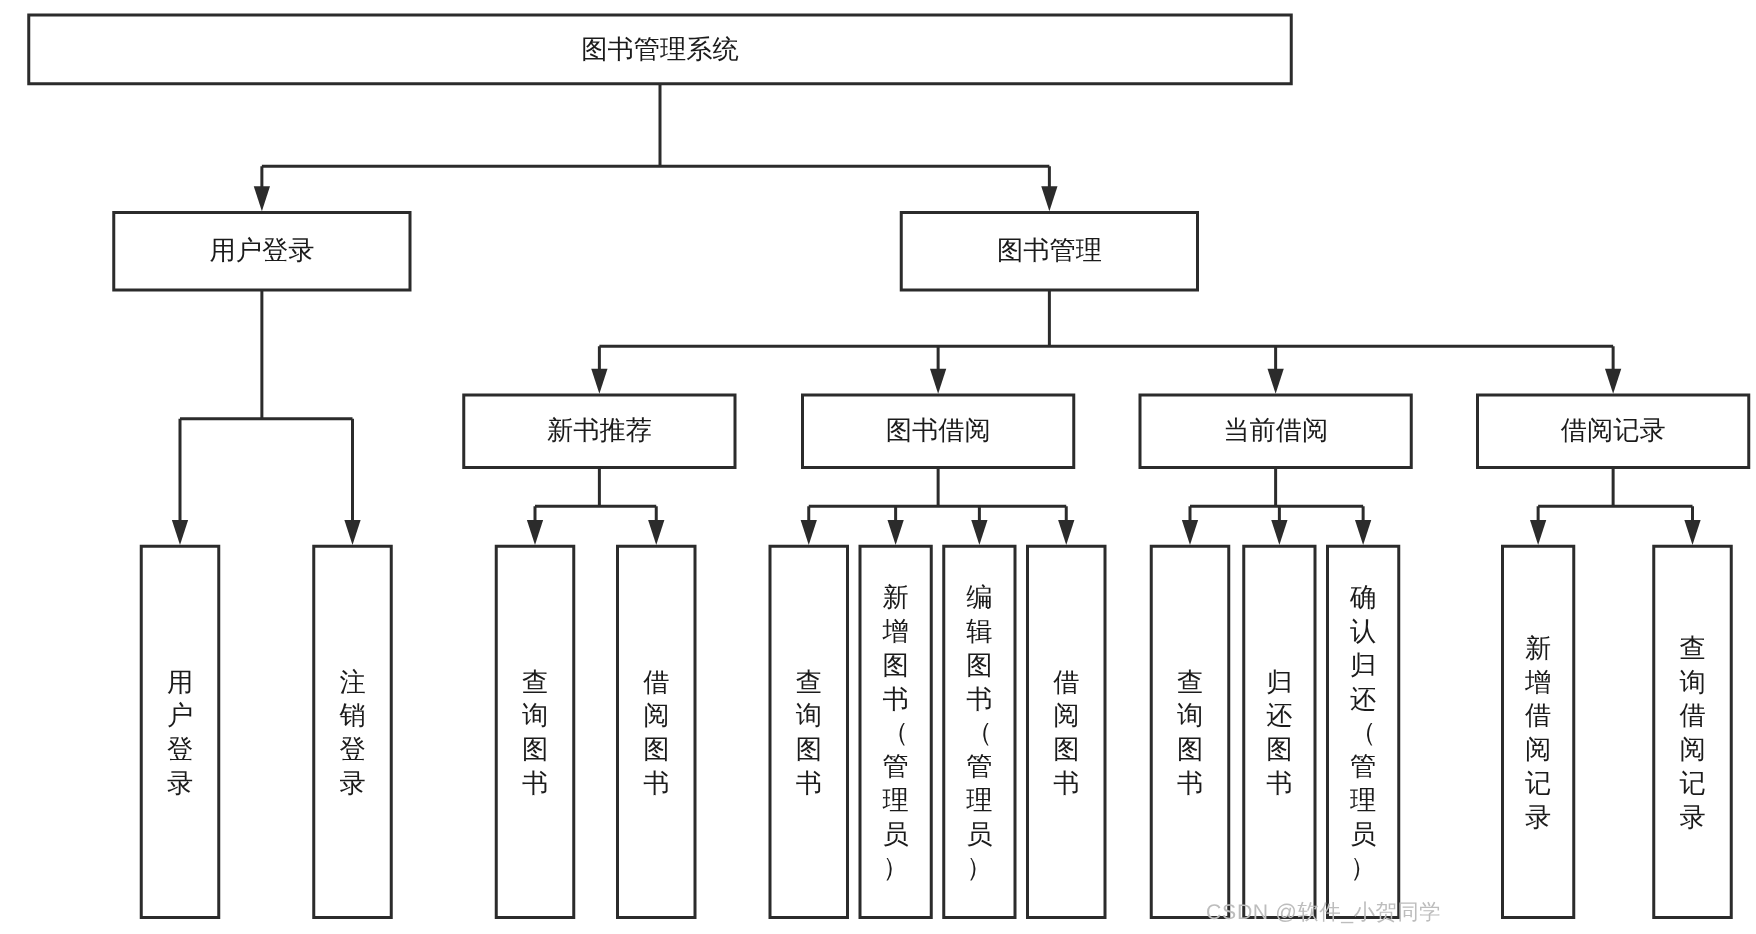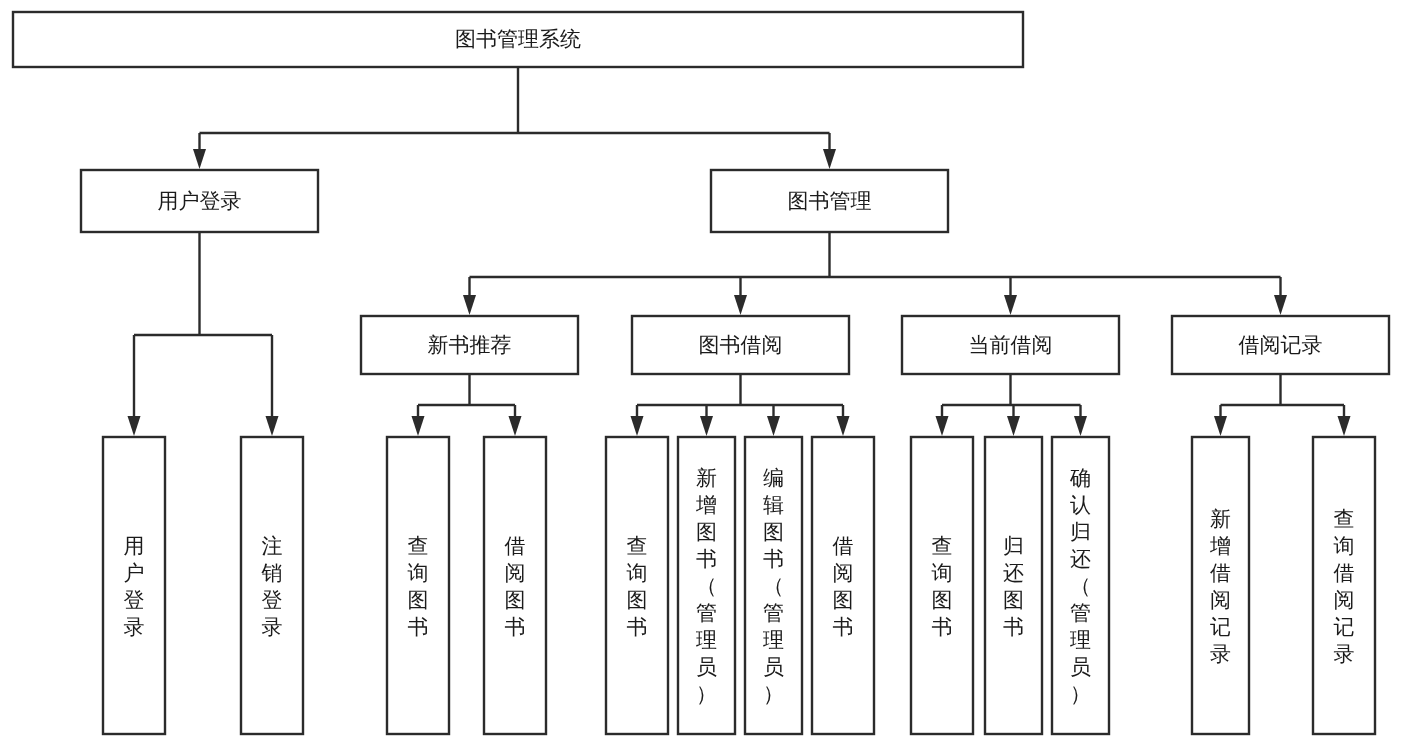--- a/index.html
+++ b/index.html
@@ -13,20 +13,21 @@
     font-family: "Liberation Sans", "DejaVu Sans", sans-serif;
     overflow: hidden;
     position: relative;
   }
   #diagram-root {
     position: absolute;
     left: 0;
     top: 0;
     width: 1151px;
     height: 747px;
+    padding-left: 10px;
   }
   svg#tree-svg {
     display: block;
     width: 1405px;
     height: 747px;
   }
   .node-box {
     fill: #ffffff;
     stroke: #2b2b2b;
     stroke-width: 2.4;
@@ -210,13 +211,14 @@
           <rect x="1192" y="437" width="57" height="297" class="node-box"></rect>
           <text x="1220.5" class="leaf-label"><tspan x="1220.5" y="525.5">新</tspan><tspan x="1220.5" y="552.5">增</tspan><tspan x="1220.5" y="579.5">借</tspan><tspan x="1220.5" y="606.5">阅</tspan><tspan x="1220.5" y="633.5">记</tspan><tspan x="1220.5" y="660.5">录</tspan></text>
         </g>
         <g>
           <rect x="1313" y="437" width="62" height="297" class="node-box"></rect>
           <text x="1344" class="leaf-label"><tspan x="1344" y="525.5">查</tspan><tspan x="1344" y="552.5">询</tspan><tspan x="1344" y="579.5">借</tspan><tspan x="1344" y="606.5">阅</tspan><tspan x="1344" y="633.5">记</tspan><tspan x="1344" y="660.5">录</tspan></text>
         </g>
       </g>
   </svg>
 
+  <div class="watermark">CSDN @软件_小贺同学</div>
 </div>
 
 </body></html>

